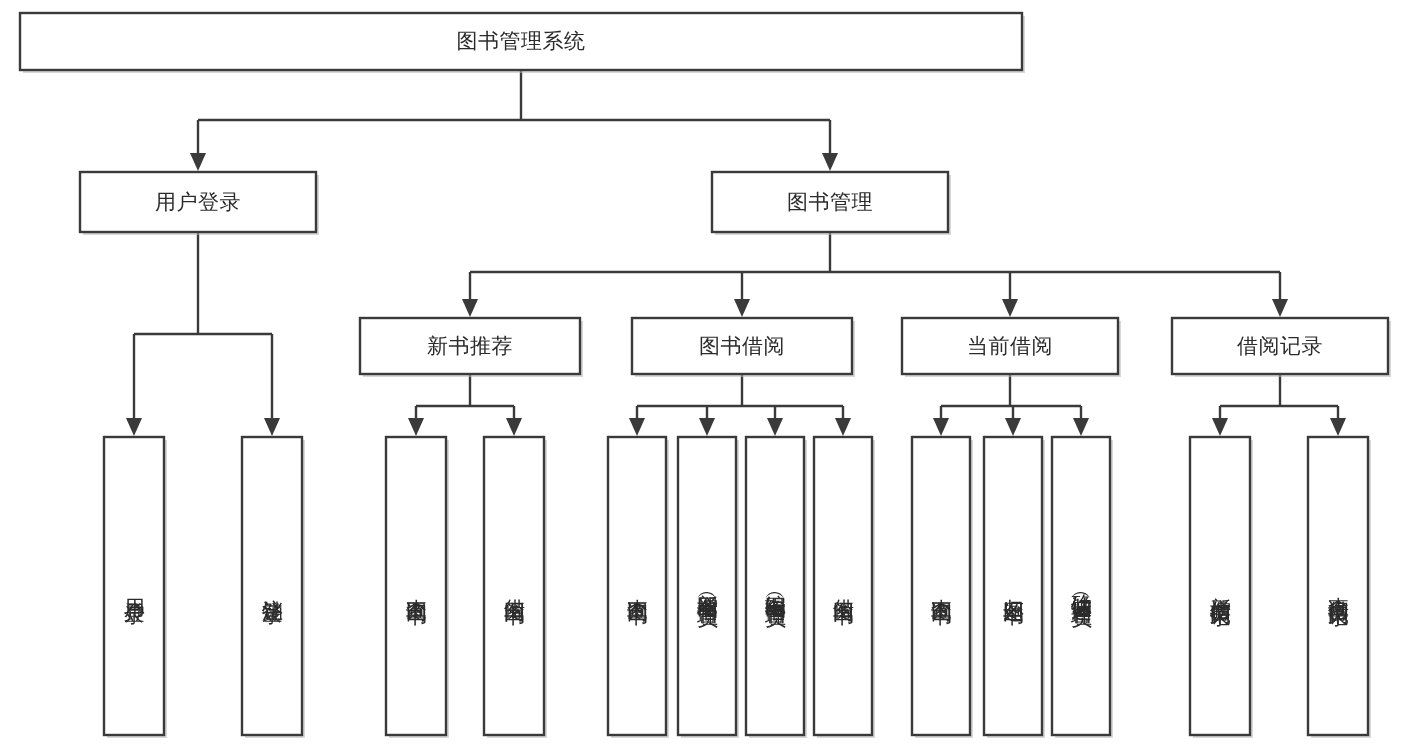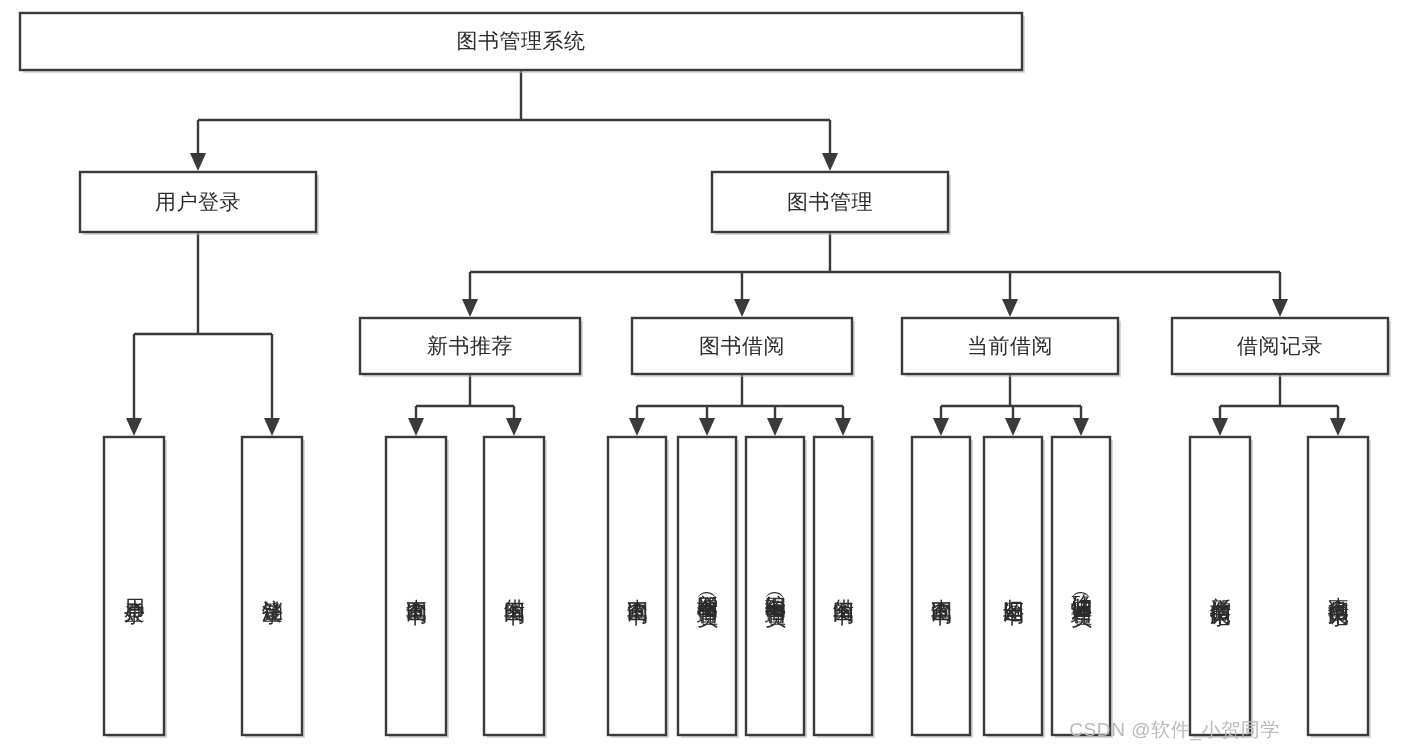--- a/index.html
+++ b/index.html
@@ -245,14 +245,13 @@
       <div class="vert-label-wrap" style="left: 1052px; top: 437px; width: 58px; height: 298px;">
         <div class="vert-label">确认归还（管理员）</div>
       </div>
       <div class="vert-label-wrap" style="left: 1190px; top: 437px; width: 60px; height: 298px;">
         <div class="vert-label">新增借阅记录</div>
       </div>
       <div class="vert-label-wrap" style="left: 1308px; top: 437px; width: 60px; height: 298px;">
         <div class="vert-label">查询借阅记录</div>
       </div>
     </div>
-  <div class="watermark">CSDN @软件_小贺同学</div>
 </div>
 
 </body></html>

